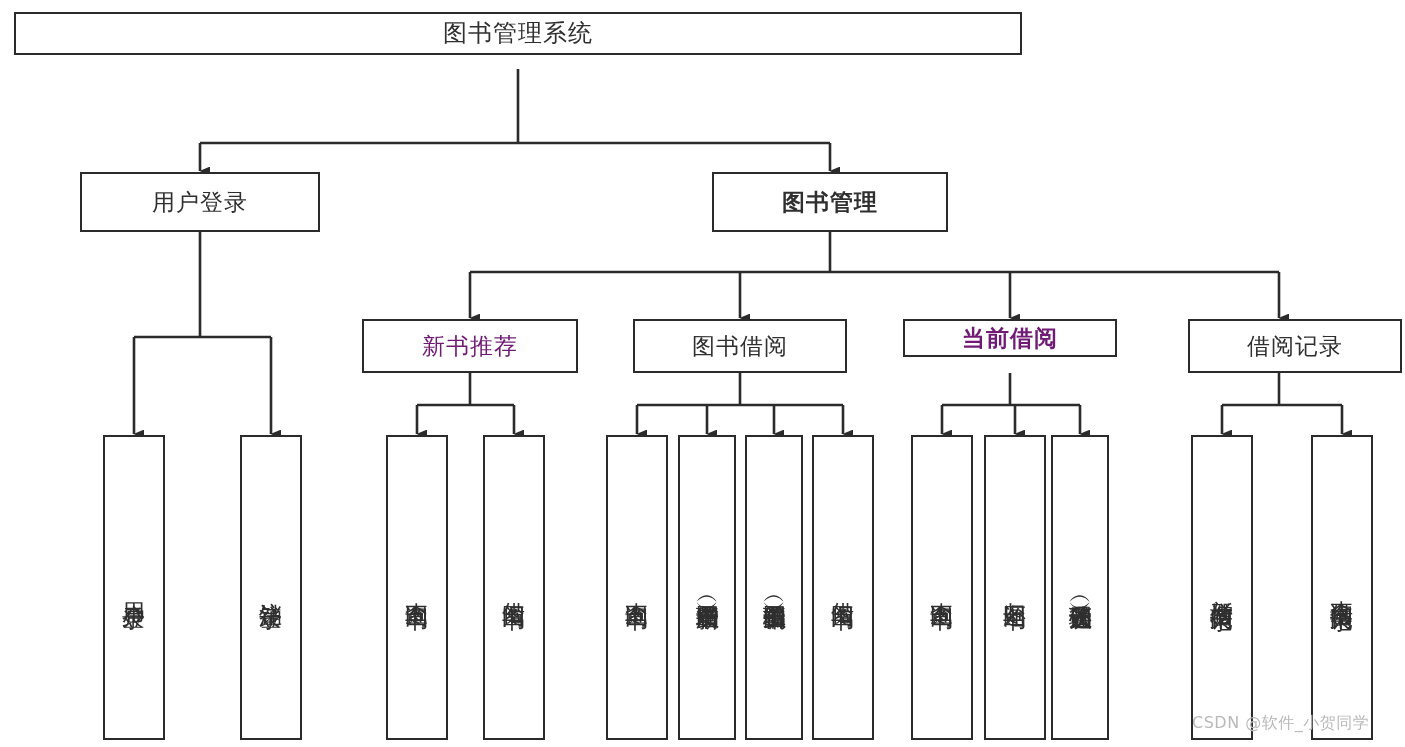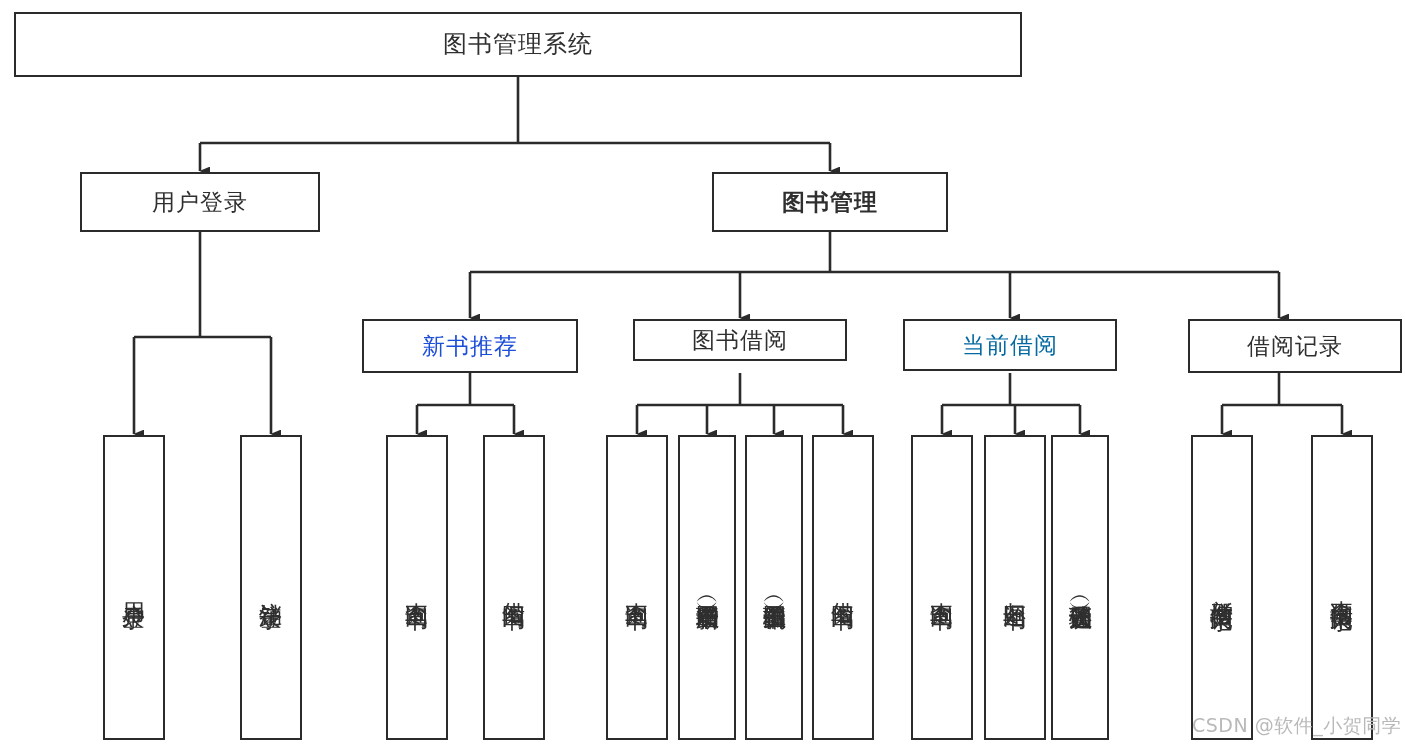--- a/index.html
+++ b/index.html
@@ -58,21 +58,21 @@
     text-orientation: upright;
     display: block;
     text-align: center;
   }
   .node.vertical.tight {
     letter-spacing: 0px;
     line-height: 1.12;
   }
   .watermark {
     position: absolute;
-    font-size: 19px;
+    font-size: 16px;
     color: #b9b9b9;
     white-space: nowrap;
     letter-spacing: 0.5px;
   }
 </style>
 </head>
 <body>
 
 <div id="diagram-root">
   <svg id="wire-layer" viewBox="0 0 1405 747" xmlns="http://www.w3.org/2000/svg">
@@ -112,36 +112,36 @@
         <path d="M 1015 405 L 1015 434" marker-end="url(#arrowhead)"></path>
         <path d="M 1080 405 L 1080 434" marker-end="url(#arrowhead)"></path>
         <path d="M 1279 373 L 1279 405"></path>
         <path d="M 1222 405 L 1342 405"></path>
         <path d="M 1222 405 L 1222 434" marker-end="url(#arrowhead)"></path>
         <path d="M 1342 405 L 1342 434" marker-end="url(#arrowhead)"></path>
       </g>
   </svg>
 
   <div id="nodes-container">
-      <div class="node horizontal root-node" style="left: 14px; top: 12px; width: 1008px; height: 65px; border-color: rgb(43, 43, 43); color: rgb(47, 47, 47);">
+      <div class="node horizontal root-node" style="left: 14px; top: 12px; width: 1008px; height: 43px; border-color: rgb(43, 43, 43); color: rgb(47, 47, 47);">
         <span class="label">图书管理系统</span>
       </div>
       <div class="node horizontal" style="left: 80px; top: 172px; width: 240px; height: 60px; border-color: rgb(43, 43, 43); color: rgb(47, 47, 47);">
         <span class="label">用户登录</span>
       </div>
       <div class="node horizontal" style="left: 712px; top: 172px; width: 236px; height: 60px; border-color: rgb(43, 43, 43); color: rgb(47, 47, 47); font-weight: bold;">
         <span class="label">图书管理</span>
       </div>
-      <div class="node horizontal" style="left: 362px; top: 319px; width: 216px; height: 54px; border-color: rgb(43, 43, 43); color: #1d4ed8;">
+      <div class="node horizontal" style="left: 362px; top: 319px; width: 216px; height: 54px; border-color: rgb(43, 43, 43); color: #701a75;">
         <span class="label">新书推荐</span>
       </div>
-      <div class="node horizontal" style="left: 633px; top: 319px; width: 214px; height: 42px; border-color: rgb(43, 43, 43); color: rgb(47, 47, 47);">
+      <div class="node horizontal" style="left: 633px; top: 319px; width: 214px; height: 54px; border-color: rgb(43, 43, 43); color: rgb(47, 47, 47);">
         <span class="label">图书借阅</span>
       </div>
-      <div class="node horizontal" style="left: 903px; top: 319px; width: 214px; height: 52px; border-color: rgb(43, 43, 43); color: #0369a1;">
+      <div class="node horizontal" style="left: 903px; top: 319px; width: 214px; height: 38px; border-color: rgb(43, 43, 43); color: #701a75; font-weight: bold;">
         <span class="label">当前借阅</span>
       </div>
       <div class="node horizontal" style="left: 1188px; top: 319px; width: 214px; height: 54px; border-color: rgb(43, 43, 43); color: rgb(47, 47, 47);">
         <span class="label">借阅记录</span>
       </div>
       <div class="node vertical" style="left: 103px; top: 435px; width: 62px; height: 305px; border-color: rgb(43, 43, 43); color: rgb(47, 47, 47);">
         <span class="label">用户登录</span>
       </div>
       <div class="node vertical" style="left: 240px; top: 435px; width: 62px; height: 305px; border-color: rgb(43, 43, 43); color: rgb(47, 47, 47);">
         <span class="label">注销登录</span>

